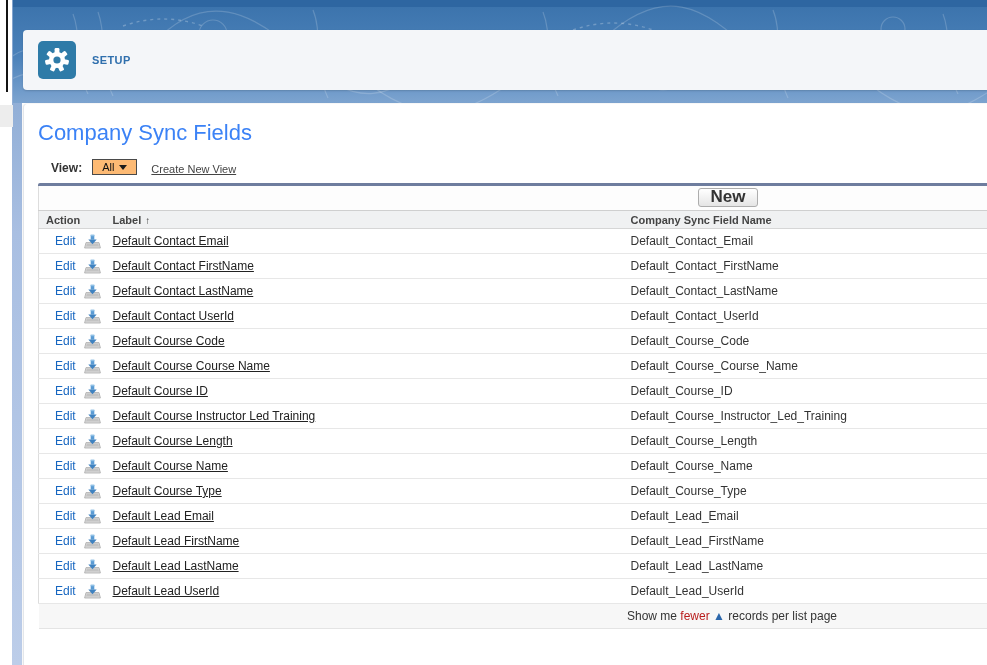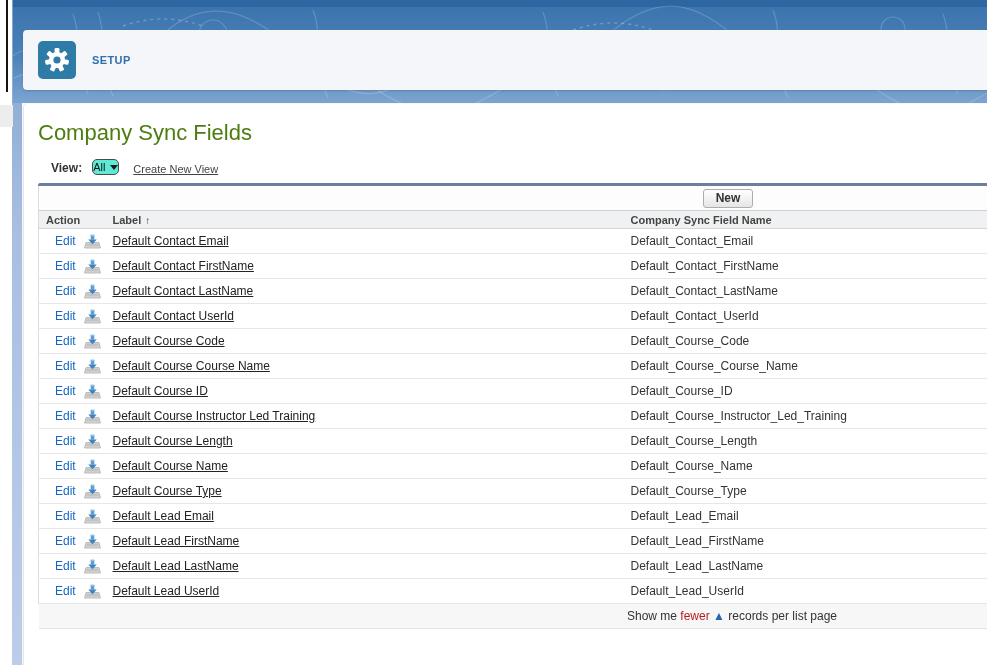--- a/index.html
+++ b/index.html
@@ -23,37 +23,37 @@
     box-shadow:0 1px 2px rgba(0,0,0,0.15);}
   .gear-tile{width:38px;height:38px;margin-left:15px;border-radius:5px;background:#2e7ba8;
     display:flex;align-items:center;justify-content:center;flex:0 0 auto;}
   .header-text{margin-left:16px;display:flex;flex-direction:column;line-height:1.15;}
   .eyebrow{font-size:11px;letter-spacing:.4px;color:#2f6fad;font-weight:bold;}
   .header-title{font-size:19px;font-weight:bold;color:#161616;margin-top:2px;}
 
   
   .content-card{position:absolute;left:23px;right:0;top:104px;bottom:0;background:#ffffff;
     border-radius:4px 0 0 0;border-left:1px solid #e3e6ea;box-shadow:0 0 2px rgba(0,0,0,0.12);}
-  .page-title{font-size:22px;font-weight:400;color:#4d7c0f;margin:16px 0 0 14px;}
+  .page-title{font-size:22px;font-weight:400;color:#3b82f6;margin:16px 0 0 14px;}
 
   .view-bar{margin:13px 0 0 27px;display:flex;align-items:flex-end;font-size:12px;color:#333;}
   .view-label{font-weight:bold;}
   .view-select{display:inline-flex;align-items:center;gap:5px;margin-left:10px;
-    border:1px solid #4a4a4a;border-radius:5px;padding:1px 0;font-size:11px;color:#111;
-    background:#5eead4;cursor:default;}
+    border:1px solid #4a4a4a;border-radius:0;padding:1px 9px;font-size:11px;color:#111;
+    background:#fdba74;cursor:default;}
   .caret-down{width:0;height:0;border-left:4px solid transparent;border-right:4px solid transparent;
     border-top:5px solid #1b1b1b;}
   .create-view{margin-left:14px;font-size:11px;color:#444;text-decoration:underline;cursor:pointer;}
 
   
   .table-outer{margin:8px 0 0 14px;width:1380px;}
   .slate-bar{height:3px;background:#6e7d9e;border-radius:2px 2px 0 0;}
   .button-bar{height:24px;background:#fdfdfd;border-left:1px solid #ddd;border-right:1px solid #ddd;
     text-align:center;padding-top:2px;}
-  .btn-new{display:inline-block;font-size:12px;font-weight:bold;color:#333;
+  .btn-new{display:inline-block;font-size:17px;font-weight:bold;color:#333;
     background:linear-gradient(180deg,#ffffff,#e5e5e5);border:1px solid #adadad;border-radius:3px;
     padding:1px 12px 2px;cursor:pointer;line-height:14px;}
 
   table.lv{width:1380px;border-collapse:collapse;font-size:12px;table-layout:fixed;}
   table.lv th{background:#f0f1f2;border-top:1px solid #cfcfcf;border-bottom:1px solid #d6d6d6;
     font-size:11px;font-weight:bold;color:#444;text-align:left;height:18px;padding:0 0 0 7px;}
   table.lv td{height:25px;border-bottom:1px solid #e7e7e7;padding:0 0 0 7px;color:#333;
     white-space:nowrap;overflow:hidden;}
   table.lv .b-left{border-left:1px solid #ddd;}
   .sort-arrow{font-size:10px;color:#333;margin-left:4px;}

